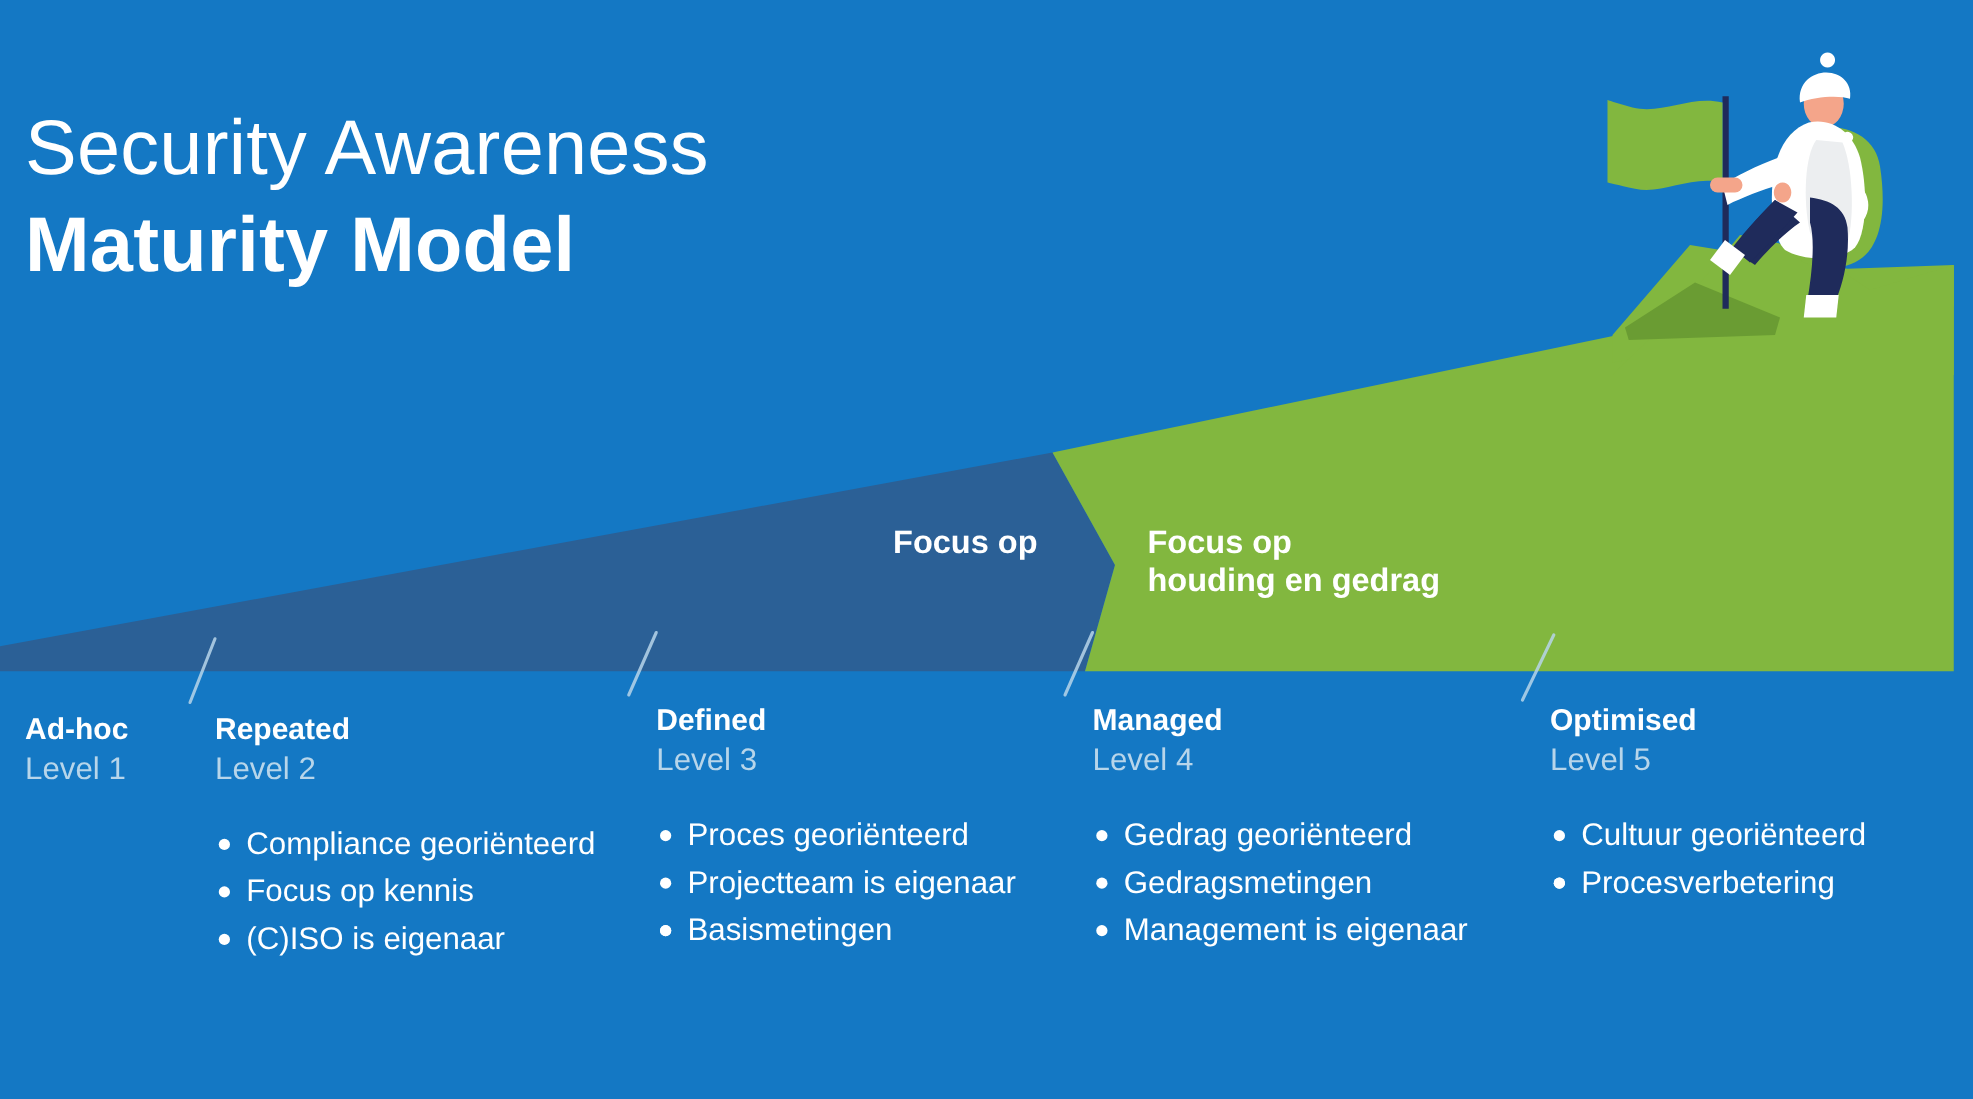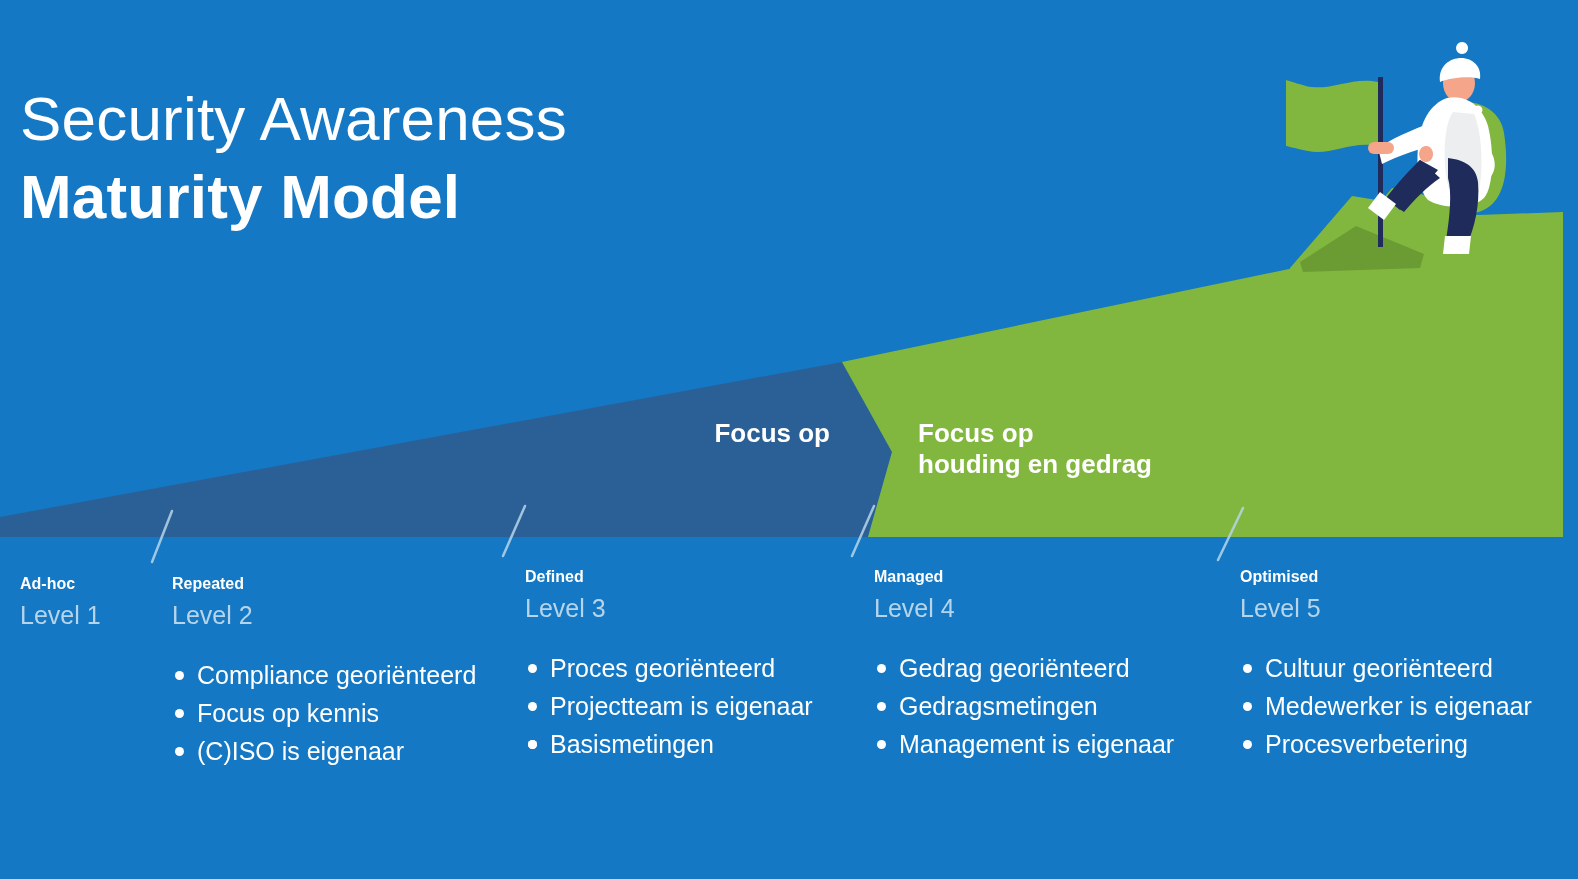--- a/index.html
+++ b/index.html
@@ -27,21 +27,21 @@
   }
 
   
   .focus{position:absolute;color:#ffffff;font-size:26px;line-height:31px;font-weight:700;}
   .focus-left{left:515px;top:418px;width:315px;text-align:right;}
   .focus-right{left:918px;top:418px;width:330px;text-align:left;}
 
   
   .level{position:absolute;top:563px;}
   .level .name{
-    font-size:16px;font-weight:bold;color:#ffffff;line-height:28px;white-space:nowrap;
+    font-size:24px;font-weight:bold;color:#ffffff;line-height:28px;white-space:nowrap;
   }
   .level .num{
     font-size:25px;font-weight:400;color:#b7d5ea;line-height:30px;white-space:nowrap;margin-top:2px;
   }
   .level ul{
     list-style:none;margin:26px 0 0 0;padding:0;
   }
   .level li{
     position:relative;padding-left:25px;
     font-size:25px;line-height:38px;color:#ffffff;white-space:nowrap;
@@ -175,18 +175,18 @@
         <li><span class="dot"></span><span>Gedragsmetingen</span></li>
         <li><span class="dot"></span><span>Management is eigenaar</span></li>
       </ul>
   </div>
 
   <div class="level lvl5">
     <div class="name">Optimised</div>
     <div class="num">Level 5</div>
     <ul>
         <li><span class="dot"></span><span>Cultuur georiënteerd</span></li>
-        <li><span class="dot"></span><span>Medewerker is eigenaar</span></li>
+        <li><span class="dot"></span></li>
         <li><span class="dot"></span><span>Procesverbetering</span></li>
       </ul>
   </div>
 
 </div>
 
 </body></html>

